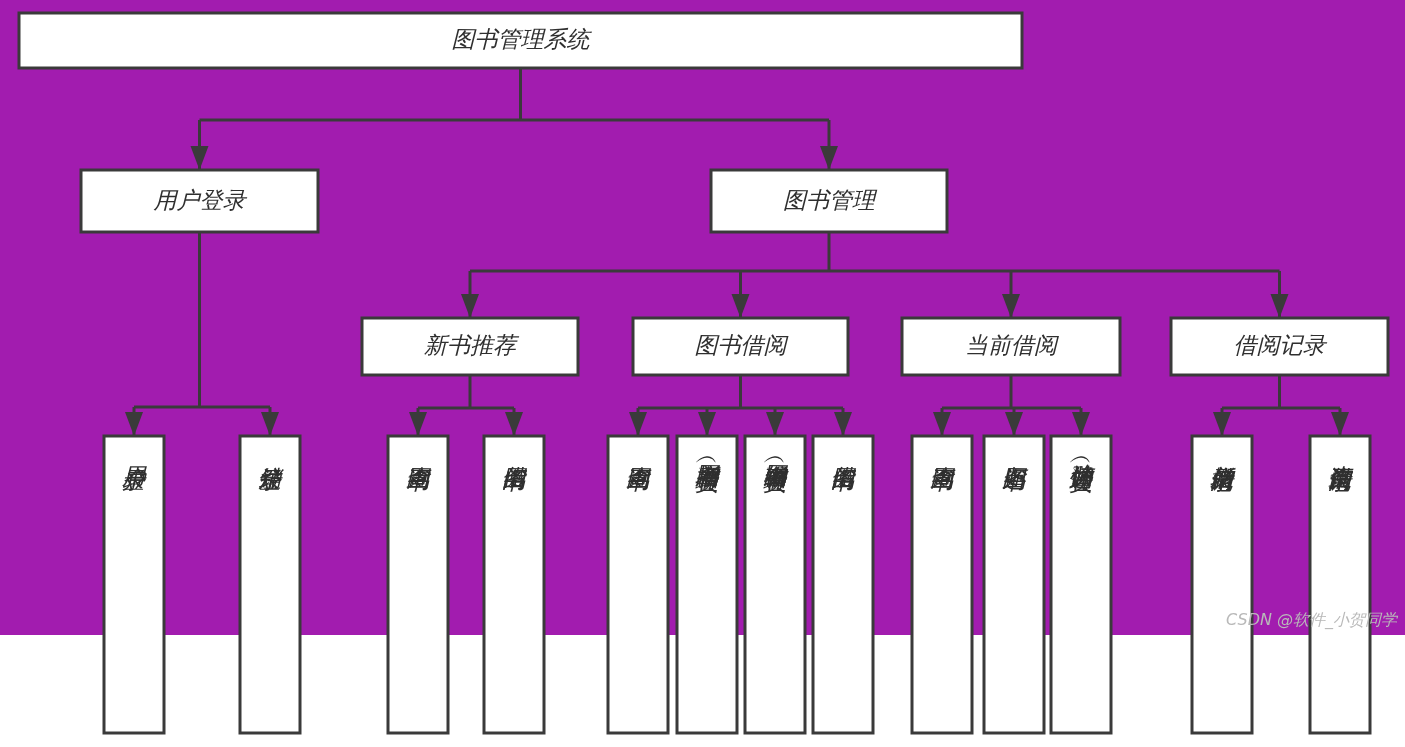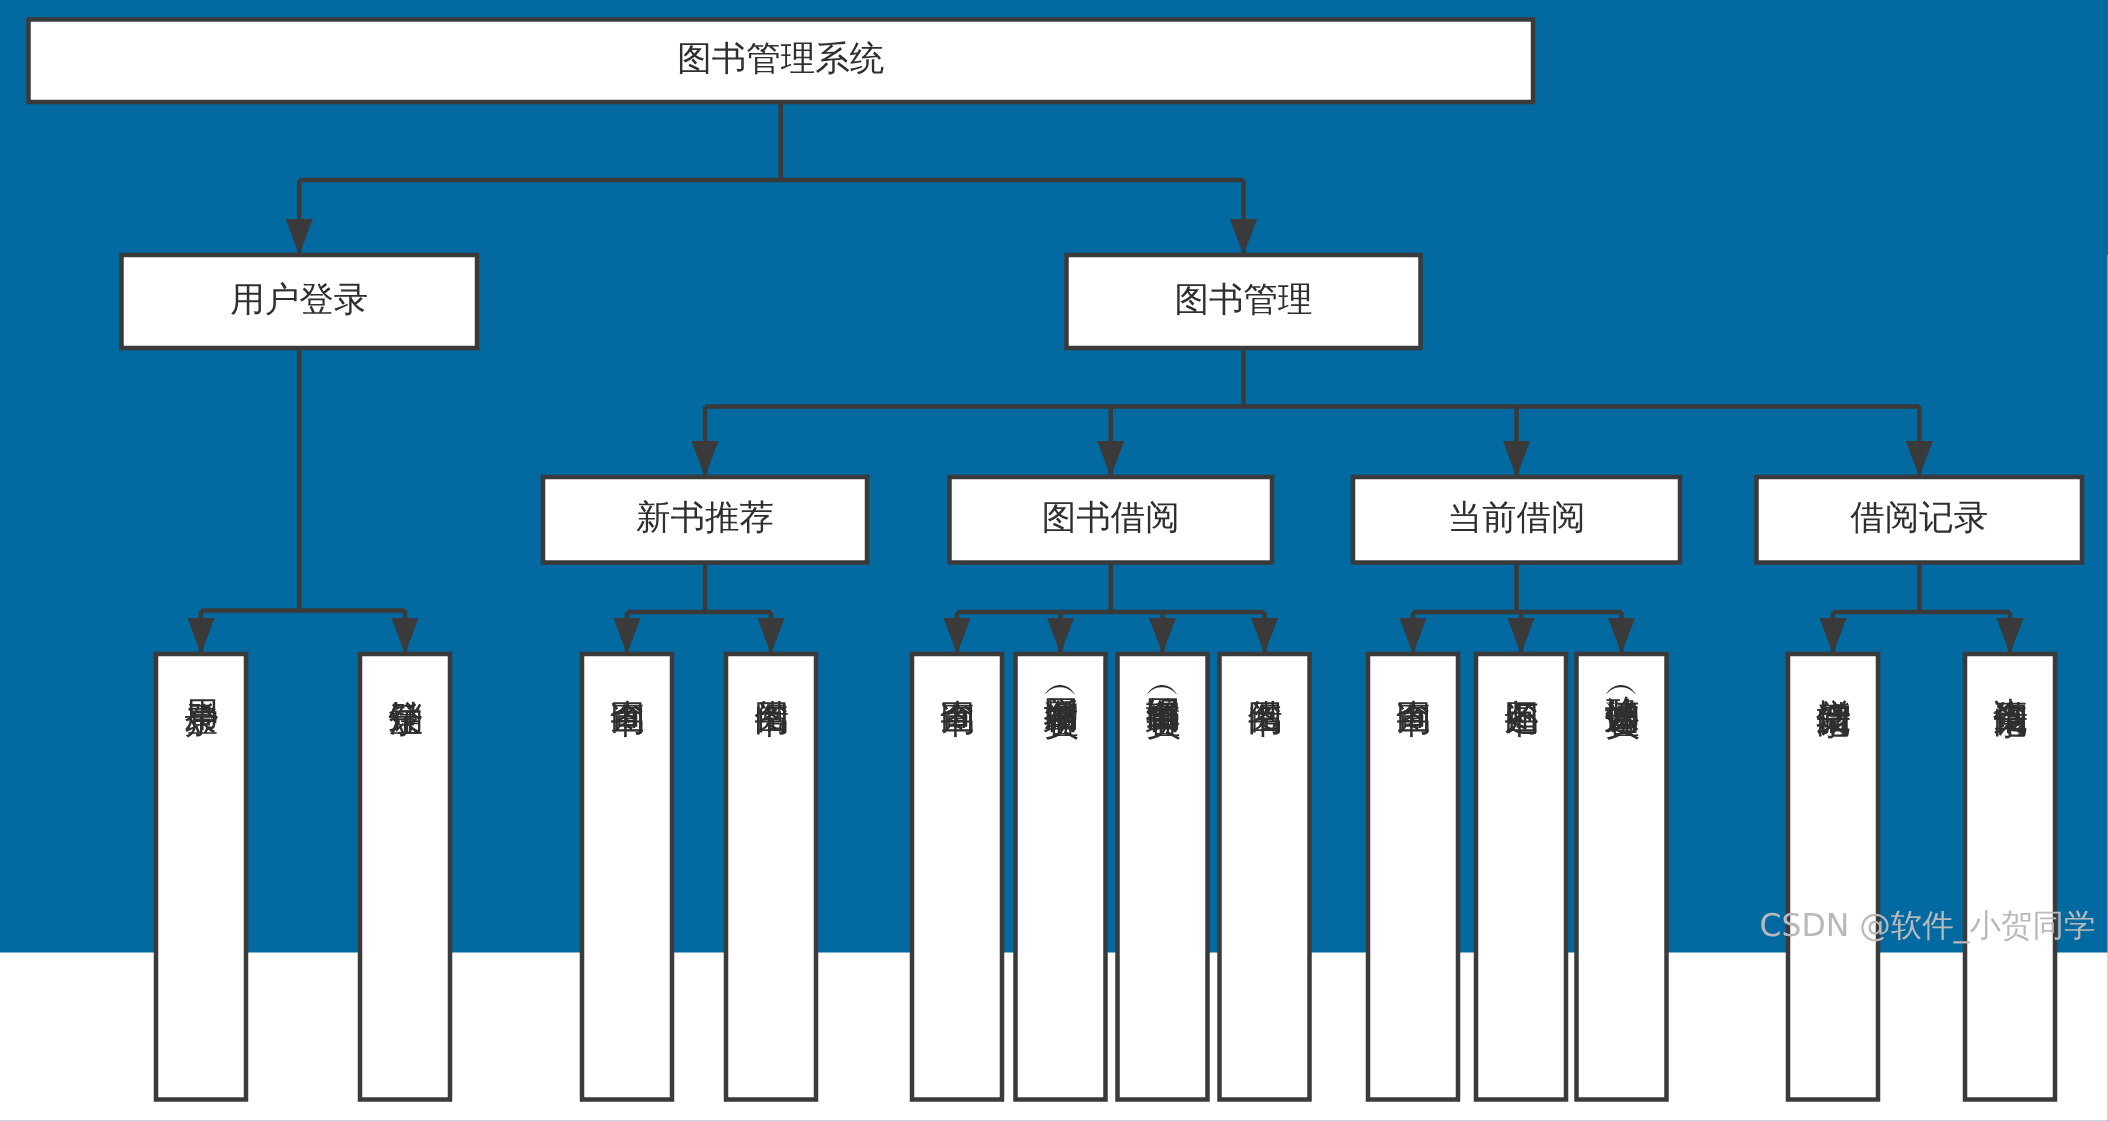--- a/index.html
+++ b/index.html
@@ -1,28 +1,28 @@
 <!DOCTYPE html>
 <html><head>
 <meta charset="utf-8">
 <style>
   html,body{margin:0;padding:0;background:#ffffff;}
   body{width:1405px;height:747px;overflow:hidden;
        font-family:"DejaVu Sans","Liberation Sans",sans-serif;}
-  #diagram-root{position:relative;width:1405px;height:635px;background:#0369a1;}
+  #diagram-root{position:relative;width:1405px;height:635px;background:#a21caf;font-style:italic;}
   svg#tree-svg{position:absolute;left:0;top:0;width:1405px;height:747px;}
   .node-box{fill:#ffffff;stroke:#3a3a3a;stroke-width:3;}
   .connector{stroke:#3a3a3a;stroke-width:3;fill:none;}
   .arrow-head{fill:#3a3a3a;stroke:none;}
   .node-label-h{font-family:"DejaVu Sans","Liberation Sans",sans-serif;
                 font-size:23px;fill:#2f2f2f;text-anchor:middle;dominant-baseline:middle;}
   .node-label-v{font-family:"DejaVu Sans","Liberation Sans",sans-serif;
                 font-size:23px;fill:#2f2f2f;text-anchor:middle;
                 writing-mode:vertical-rl;dominant-baseline:central;letter-spacing:1px;}
-  .watermark{position:absolute;right:8px;bottom:4px;font-size:21px;color:#b9b9b9;
+  .watermark{position:absolute;right:8px;bottom:4px;font-size:16px;color:#b9b9b9;
              font-family:"DejaVu Sans","Liberation Sans",sans-serif;white-space:nowrap;}
 </style>
 </head>
 <body>
 
 <div id="diagram-root">
   <svg id="tree-svg" viewBox="0 0 1405 747" xmlns="http://www.w3.org/2000/svg">
     <g id="connectors-layer">
         <line x1="520.5" y1="68" x2="520.5" y2="120" class="connector"></line>
         <line x1="199.5" y1="120" x2="829" y2="120" class="connector"></line>

